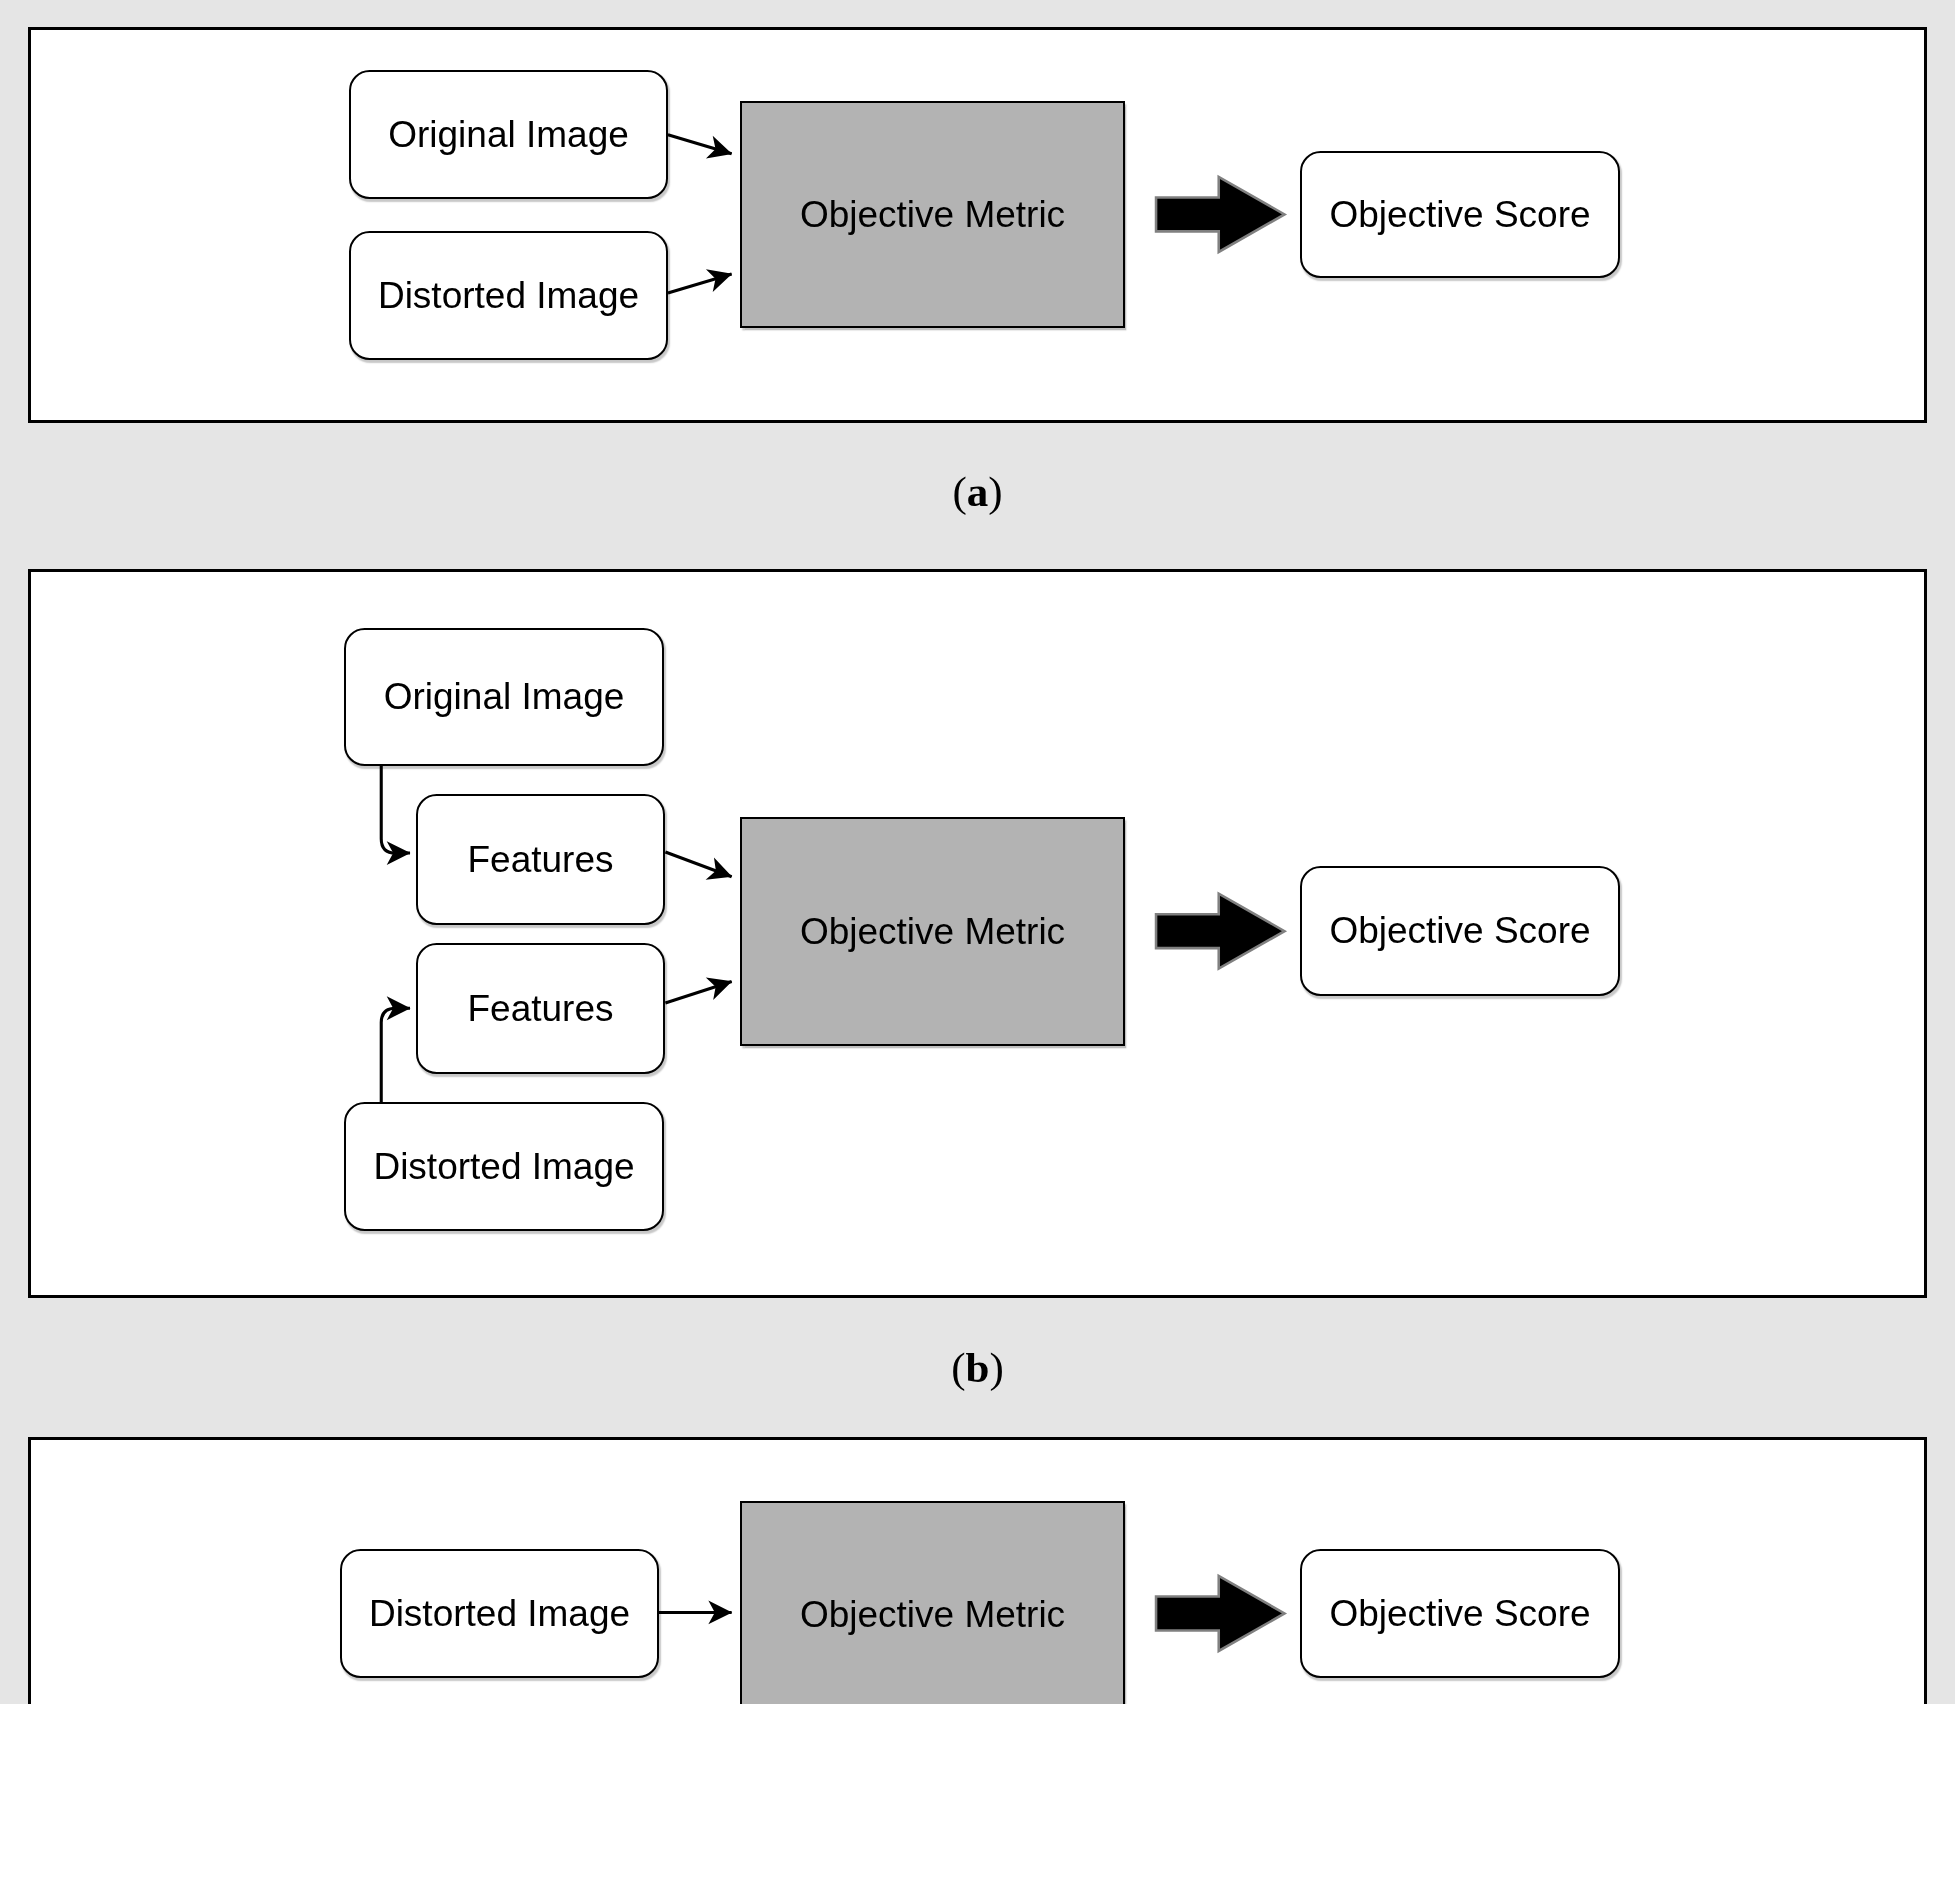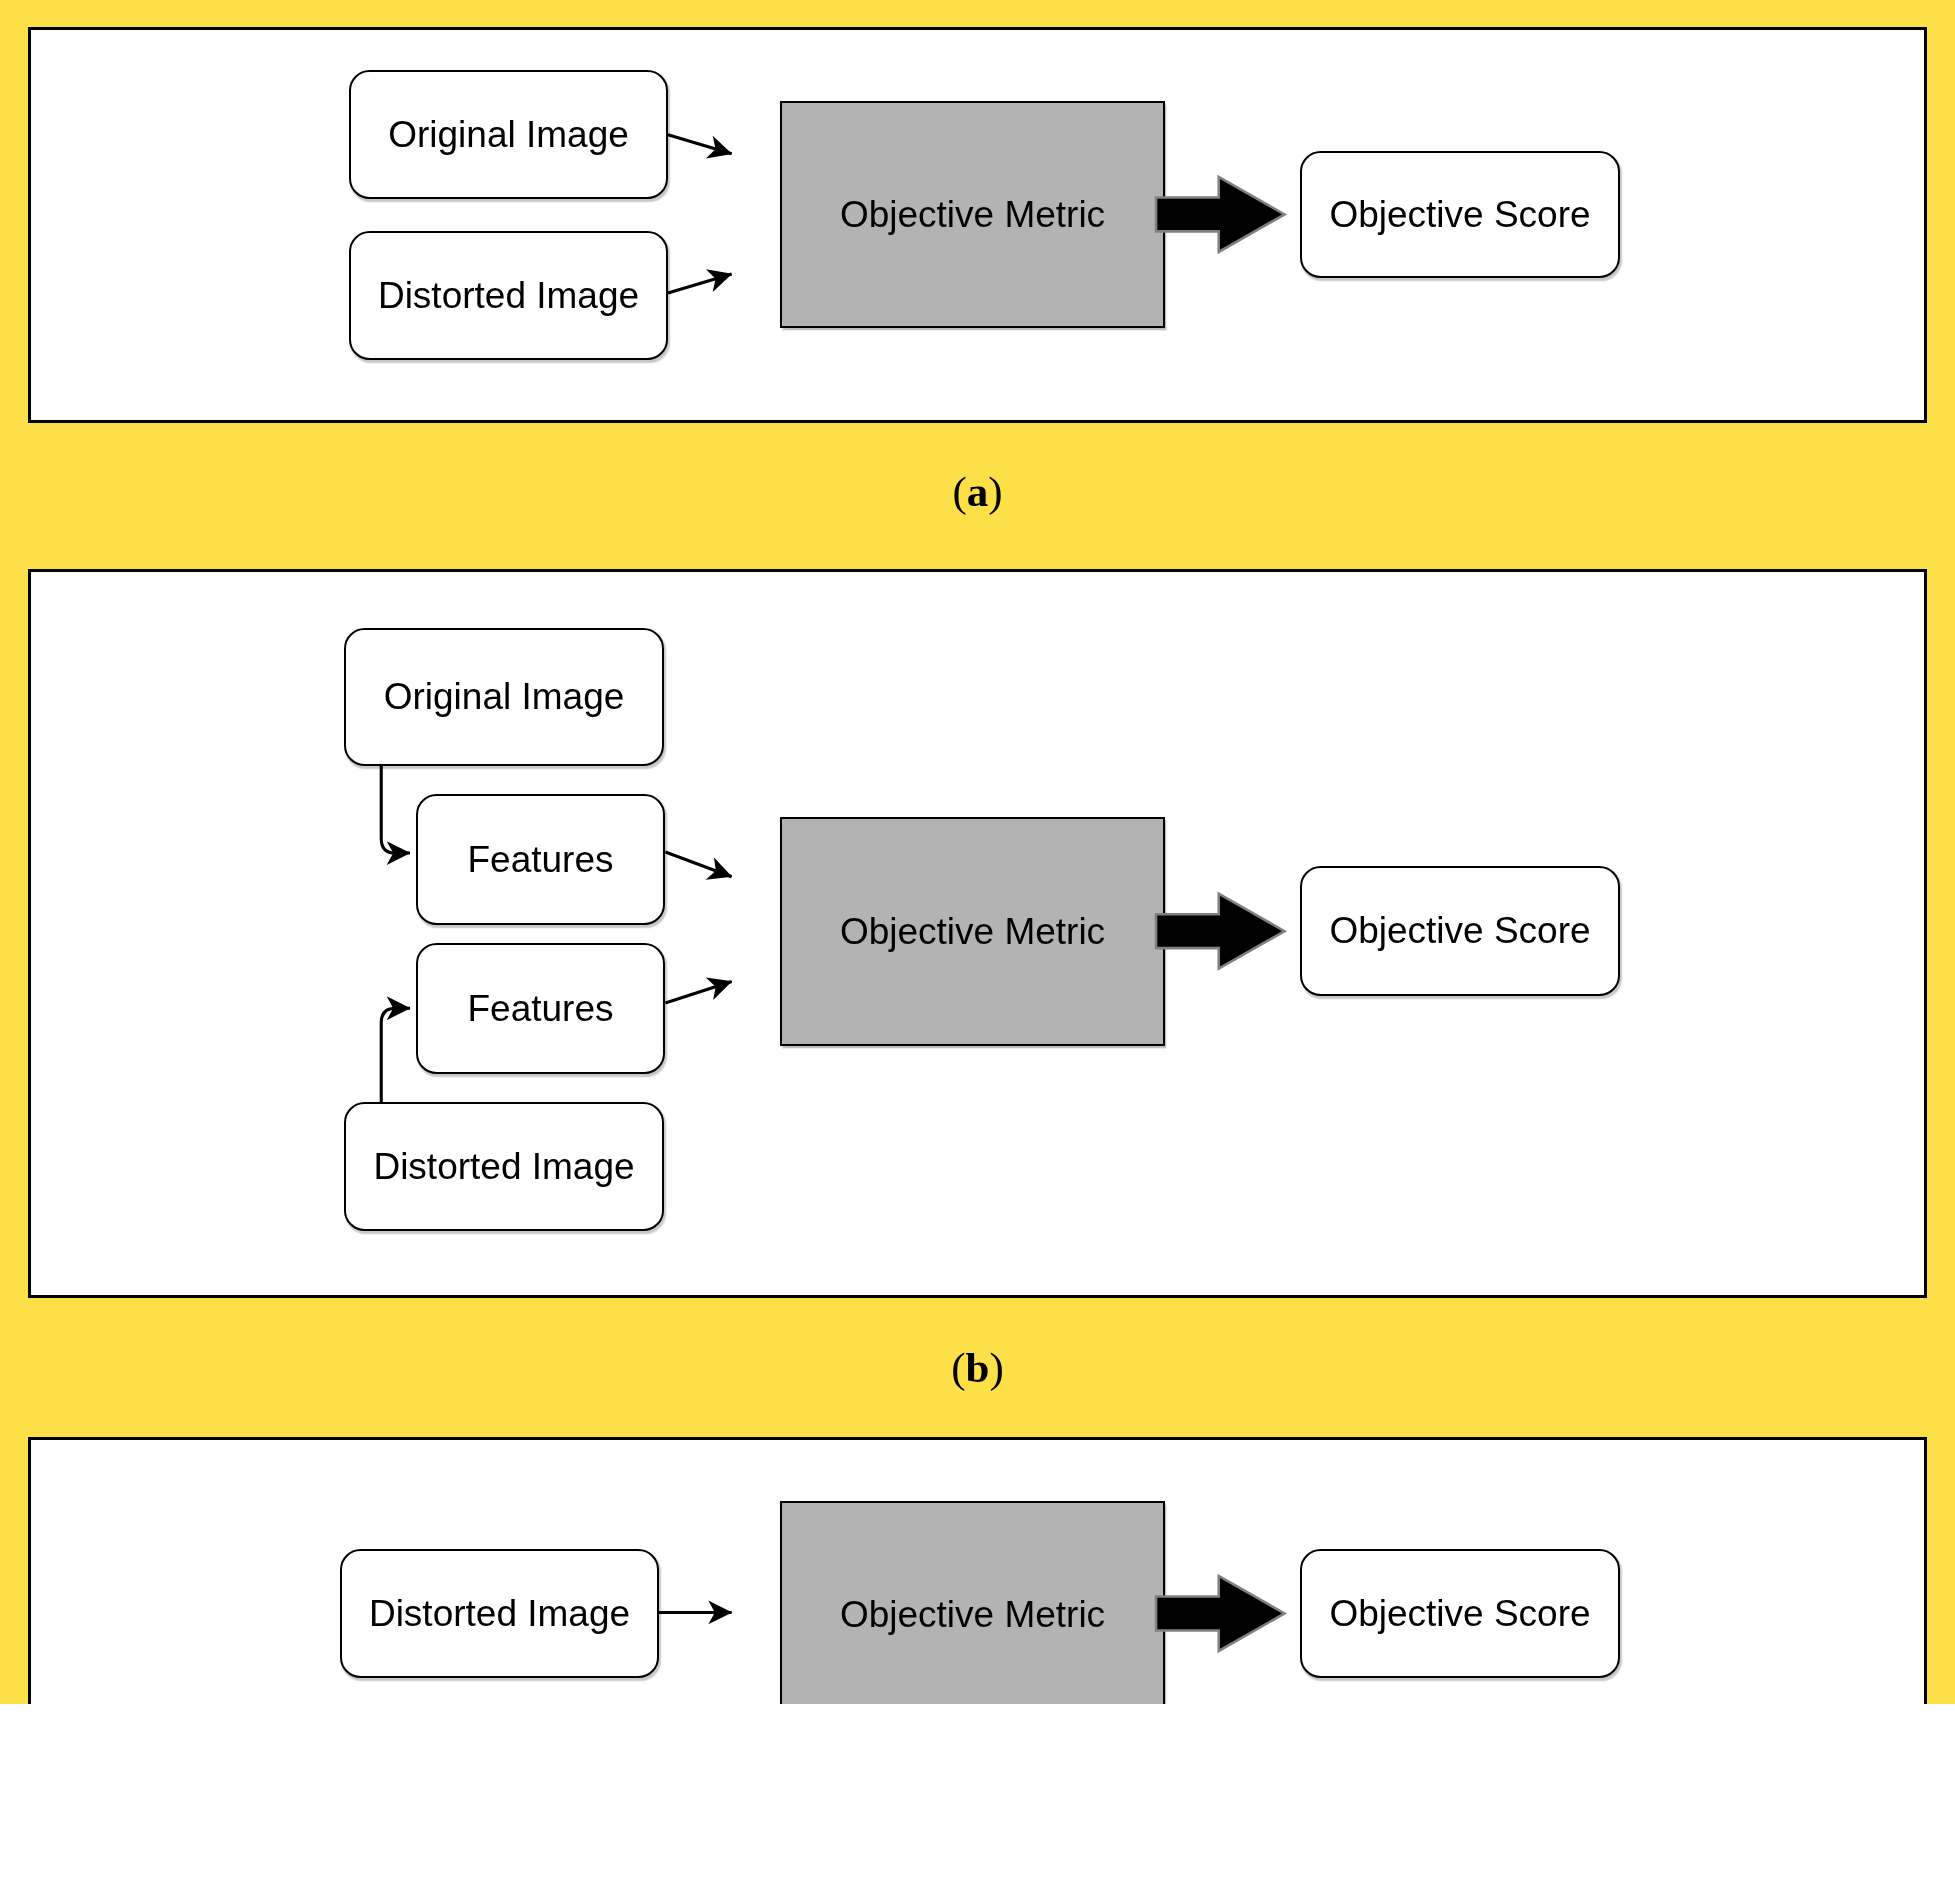--- a/index.html
+++ b/index.html
@@ -7,40 +7,39 @@
     --box-fill:#ffffff;
     --metric-fill:#b3b3b3;
     --blockarrow-fill:#000000;
     --blockarrow-outline:#808080;
   }
   html,body{
     margin:0;padding:0;background:#ffffff;
     font-family:"Liberation Sans","DejaVu Sans",sans-serif;
   }
   #canvas{
-    position:relative;width:1955px;height:1704px;background:#fde047;overflow:hidden;
+    position:relative;width:1955px;height:1704px;background:#e5e5e5;overflow:hidden;
   }
   .panel{
     position:absolute;left:28px;width:1899px;
     border:3.1px solid var(--stroke);background:#ffffff;box-sizing:border-box;
   }
   .rbox{
     position:absolute;box-sizing:border-box;
     border:2.6px solid var(--stroke);border-radius:20.6px;background:var(--box-fill);
     display:flex;align-items:center;justify-content:center;
     font-size:37px;color:#000;white-space:nowrap;
     box-shadow:1.5px 2.6px 1.5px rgba(0,0,0,0.22);
   }
   .graybox{
     position:absolute;box-sizing:border-box;
     border:2.1px solid var(--stroke);background:var(--metric-fill);
     display:flex;align-items:center;justify-content:center;
     font-size:37px;color:#000;white-space:nowrap;
     box-shadow:2.1px 2.6px 1.5px rgba(0,0,0,0.25);
-    margin-left:40px;
   }
   .caption{
     position:absolute;left:0;width:1955px;text-align:center;
     font-family:"Liberation Serif","DejaVu Serif",serif;
     font-size:43px;color:#000;line-height:1;
   }
   .caption b{font-weight:bold;}
   #arrow-layer{position:absolute;left:0;top:0;pointer-events:none;}
   svg .thin{stroke:var(--stroke);stroke-width:6;fill:none;}
   svg .blockarrow{fill:var(--blockarrow-fill);stroke:var(--blockarrow-outline);stroke-width:5;stroke-linejoin:miter;}

